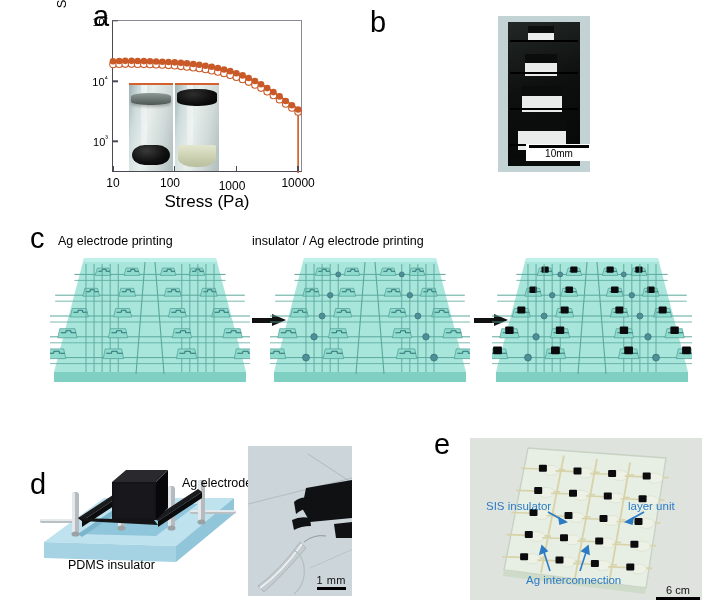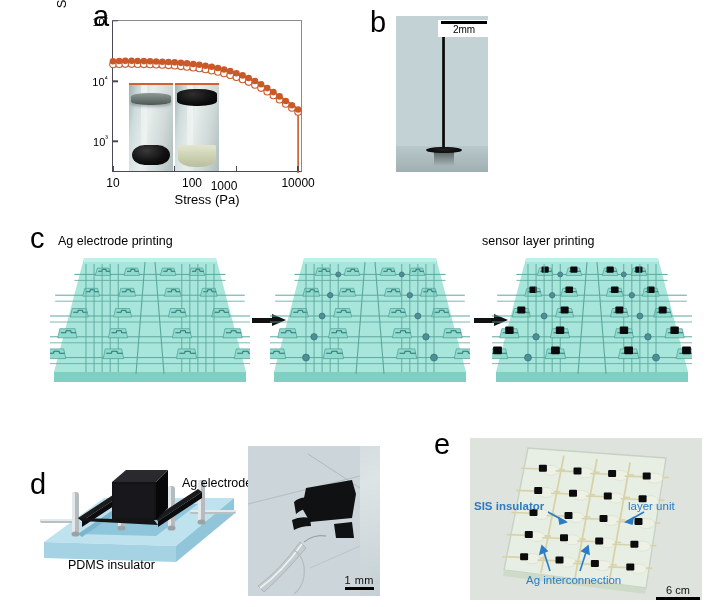--- a/index.html
+++ b/index.html
@@ -20,21 +20,21 @@
         background:#fff;box-sizing:border-box;}
   .ytick{position:absolute;right:100%;margin-right:5px;font-size:11px;
          white-space:nowrap;transform:translateY(-50%);}
   .ytick sup{font-size:8px;vertical-align:super;}
   .ytickmark{position:absolute;left:0;width:5px;height:1.4px;background:#4a4a55;
              transform:translateY(-50%);}
   .xtick{position:absolute;top:100%;margin-top:5px;font-size:12px;
          transform:translateX(-50%);white-space:nowrap;}
   .xtickmark{position:absolute;bottom:0;height:5px;width:1.4px;background:#4a4a55;}
   .axis-x-title{position:absolute;left:52px;width:190px;top:186px;
-                text-align:center;font-size:13px;}
+                text-align:center;font-size:17px;}
   .inset{position:absolute;display:flex;gap:2px;}
   .vial{width:44px;height:86px;position:relative;overflow:hidden;
         border-top:2px solid #d4612c;}
   .vial .glass{position:absolute;inset:0;
      background:linear-gradient(100deg,#9fb3b5 0%,#cfdcdc 18%,#e7eeec 42%,
                 #cfd9d7 72%,#aebcbc 100%);}
   .vial .sheen{position:absolute;left:28%;top:0;width:13%;height:100%;
      background:linear-gradient(180deg,rgba(255,255,255,.55),rgba(255,255,255,.12));}
   .cap{position:absolute;left:5%;width:90%;border-radius:46%/30%;}
   .plug{position:absolute;left:7%;width:86%;border-radius:40%/60%;}
@@ -169,57 +169,64 @@
         </div>
       </div>
     <div class="ytick" style="top: 120.497px;">10<sup>³</sup></div>
         <div class="ytickmark" style="top: 120.497px;"></div>
         <div class="ytick" style="top: 60.2486px;">10<sup>⁴</sup></div>
         <div class="ytickmark" style="top: 60.2486px;"></div>
         <div class="ytick" style="top: 0px;">10<sup>⁵</sup></div>
         <div class="ytickmark" style="top: 0px;"></div>
         <div class="xtick" style="left: 0px;">10</div>
         <div class="xtickmark" style="left: -0.7px;"></div>
-        <div class="xtick" style="left: 79px;">100</div>
+        <div class="xtick" style="left: 57px;">100</div>
         <div class="xtickmark" style="left: 61.0047px;"></div>
-        <div class="xtick" style="left: 111px; margin-top: 8px;">1000</div>
+        <div class="xtick" style="left: 119px; margin-top: 8px;">1000</div>
         <div class="xtickmark" style="left: 122.709px;"></div>
         <div class="xtick" style="left: 185.114px;">10000</div>
         <div class="xtickmark" style="left: 184.414px;"></div>
       </div>
 
     <div class="axis-x-title">Stress (Pa)</div>
   </div>
 
   <div class="abs" id="panel-b">
     <div class="abs plabel" style="left:0px;top:2px;">b</div>
 
-    <div class="photob" style="left:26px;top:10px;width:92px;height:156px;">
-      <div class="abs" style="left:0;bottom:0;width:100%;height:26px;
-           background:linear-gradient(180deg,#b9c8ca,#9fb0b3);"></div>
-      <div class="abs" style="left:46px;top:14px;width:3px;height:120px;
-           background:linear-gradient(90deg,#3c3c3c,#0a0a0a,#2e2e2e);"></div>
-      <div class="abs" style="left:30px;top:131px;width:36px;height:6px;
-           background:radial-gradient(ellipse at 50% 40%,#222,#000);
-           border-radius:50%/60%;"></div>
-      <div class="abs" style="left:38px;top:136px;width:20px;height:14px;
-           background:linear-gradient(180deg,rgba(20,20,20,.55),rgba(120,135,138,0));"></div>
-      <div class="scalebox" style="left:42px;top:4px;width:46px;">
+
+    <div class="photob" style="left:128px;top:10px;width:92px;height:156px;">
+      <div class="abs" style="left:10px;top:6px;width:72px;height:142px;
+           background:linear-gradient(160deg,#232826 0%,#0d100f 45%,#050706 100%);"></div>
+      <div class="abs" style="left:10px;top:143px;width:72px;height:7px;
+           background:#0a0c0b;"></div>
+      <div class="abs" style="left:30px;top:10px;width:26px;height:16px;background:#e9ecea;"></div>
+      <div class="abs" style="left:30px;top:10px;width:26px;height:7px;background:#0b0d0c;"></div>
+      <div class="abs" style="left:12px;top:24px;width:68px;height:2px;background:#000;"></div>
+      <div class="abs" style="left:27px;top:38px;width:32px;height:22px;background:#e9ecea;"></div>
+      <div class="abs" style="left:27px;top:38px;width:32px;height:9px;background:#0b0d0c;"></div>
+      <div class="abs" style="left:12px;top:56px;width:68px;height:2px;background:#000;"></div>
+      <div class="abs" style="left:24px;top:70px;width:40px;height:26px;background:#e9ecea;"></div>
+      <div class="abs" style="left:24px;top:70px;width:40px;height:10px;background:#0b0d0c;"></div>
+      <div class="abs" style="left:12px;top:92px;width:68px;height:2px;background:#000;"></div>
+      <div class="abs" style="left:20px;top:104px;width:48px;height:30px;background:#e9ecea;"></div>
+      <div class="abs" style="left:20px;top:104px;width:48px;height:11px;background:#0b0d0c;"></div>
+      <div class="abs" style="left:12px;top:128px;width:68px;height:2px;background:#000;"></div>
+      <div class="scalebox" style="left:28px;top:128px;width:60px;">
         <div class="bar"></div>
-        <div class="txt">2mm</div>
+        <div class="txt">10mm</div>
       </div>
     </div>
-
   </div>
 
   <div class="abs" id="panel-c">
     <div class="abs plabel" style="left:0px;top:6px;">c</div>
 
     <div class="c-title" style="left:28px;width:210px;">Ag electrode printing</div>
-    <div class="c-title" style="left:452px;width:215px;">sensor layer printing</div>
+    <div class="c-title" style="left:222px;width:230px;">insulator / Ag electrode printing</div>
 
     <div class="board-wrap" style="left:20px;">
       <svg class="cboard" width="200" height="136" viewBox="0 0 200 136">
           <polygon points="34,4 166,4 196,118 4,118" fill="#a8e6dc"></polygon>
           <polygon points="4,118 196,118 196,128 4,128" fill="#7fcfc3"></polygon>
           <polygon points="34,4 166,4 166,8 34,8" fill="#bdf0e8"></polygon>
           <line x1="24.400000000000006" y1="20.4" x2="175.6" y2="20.4" stroke="#5aa79c" stroke-width="1"></line>
           <line x1="24.400000000000006" y1="26.4" x2="175.6" y2="26.4" stroke="#5aa79c" stroke-width="0.8"></line>
           <polygon points="47.32800000000001,14.099999999999998 58.928000000000004,14.099999999999998 60.928000000000004,21.4 45.32800000000001,21.4" fill="#8fdccf" stroke="#4f9c92" stroke-width="0.7"></polygon>
           <path d="M48.32800000000001,17.25 h3.8666666666666667 v-2 h3.8666666666666667 v2 h3.8666666666666667" fill="none" stroke="#2f6f72" stroke-width="1"></path>
@@ -509,21 +516,21 @@
         <polygon points="74,36 118,36 118,74 74,74" fill="#141417"></polygon>
         <polygon points="74,36 88,24 130,24 118,36" fill="#2a2a2e"></polygon>
         <polygon points="118,36 130,24 130,62 118,74" fill="#08080a"></polygon>
         <rect x="76" y="38" width="40" height="34" fill="#1c1c20" opacity=".55"></rect>
       </svg>
     </div>
 
     <div class="dlabel" style="left:152px;top:48px;">Ag electrode</div>
     <div class="dlabel" style="left:38px;top:130px;">PDMS insulator</div>
 
-    <div class="photod" style="left:218px;top:18px;width:132px;height:150px;">
+    <div class="photod" style="left:218px;top:18px;width:104px;height:150px;">
       <svg width="112" height="150" viewBox="0 0 112 150">
         <rect width="112" height="150" fill="#ccd5d9"></rect>
         <path d="M0,58 L112,30" stroke="#b3bcc0" stroke-width="1" fill="none"></path>
         <path d="M60,8 L112,42" stroke="#aab3b7" stroke-width="0.8" fill="none"></path>
         <path d="M62,122 L112,100" stroke="#b6bfc3" stroke-width="0.8" fill="none"></path>
         <g fill="#0f1113">
           <path d="M58,42 L104,34 L108,48 L104,72 L62,76 L54,62 Z"></path>
           <path d="M46,56 Q52,50 62,52 L64,62 Q54,62 48,68 Z"></path>
           <path d="M44,74 Q52,70 62,72 L63,80 Q53,80 46,84 Z"></path>
           <path d="M86,78 L104,76 L106,92 L88,92 Z"></path>
@@ -607,21 +614,21 @@
           <rect x="120.9" y="122.00000000000001" width="8" height="7" rx="1" fill="#0c0c0e"></rect>
           <line x1="138.3" y1="128.90000000000003" x2="182.3" y2="130.40000000000003" stroke="#d8d2a8" stroke-width="1.6"></line>
           <ellipse cx="168.3" cy="130.90000000000003" rx="8" ry="5" fill="#eef2e6" stroke="#d5ddcb" stroke-width="0.6"></ellipse>
           <rect x="156.3" y="125.40000000000003" width="8" height="7" rx="1" fill="#0c0c0e"></rect>
           <line x1="93.88" y1="17.64" x2="70.92" y2="135.2" stroke="#d8d2a8" stroke-width="1.8"></line>
           <line x1="127" y1="21" x2="105" y2="140" stroke="#d8d2a8" stroke-width="1.8"></line>
           <line x1="160.12" y1="24.36" x2="139.07999999999998" y2="144.8" stroke="#d8d2a8" stroke-width="1.8"></line>
         </svg>
     </div>
 
-    <div class="eanno" style="left:44px;top:72px;color:#2b7cc4;font-weight:bold;">SIS insulator</div>
+    <div class="eanno" style="left:56px;top:72px;color:#2b7cc4;">SIS insulator</div>
     <div class="eanno" style="left:198px;top:72px;color:#2b7cc4;">layer unit</div>
     <div class="eanno" style="left:96px;top:146px;color:#2b7cc4;">Ag interconnection</div>
 
     <svg class="abs" style="left:0;top:0;width:279px;height:178px;pointer-events:none;">
       <g stroke="#2b7cc4" stroke-width="1.6" fill="#2b7cc4">
         <line x1="118" y1="84" x2="136" y2="94"></line>
         <polygon points="136,94 129,90 130,96"></polygon>
         <line x1="214" y1="84" x2="196" y2="94"></line>
         <polygon points="196,94 203,90 202,96"></polygon>
         <line x1="120" y1="143" x2="112" y2="118"></line>

